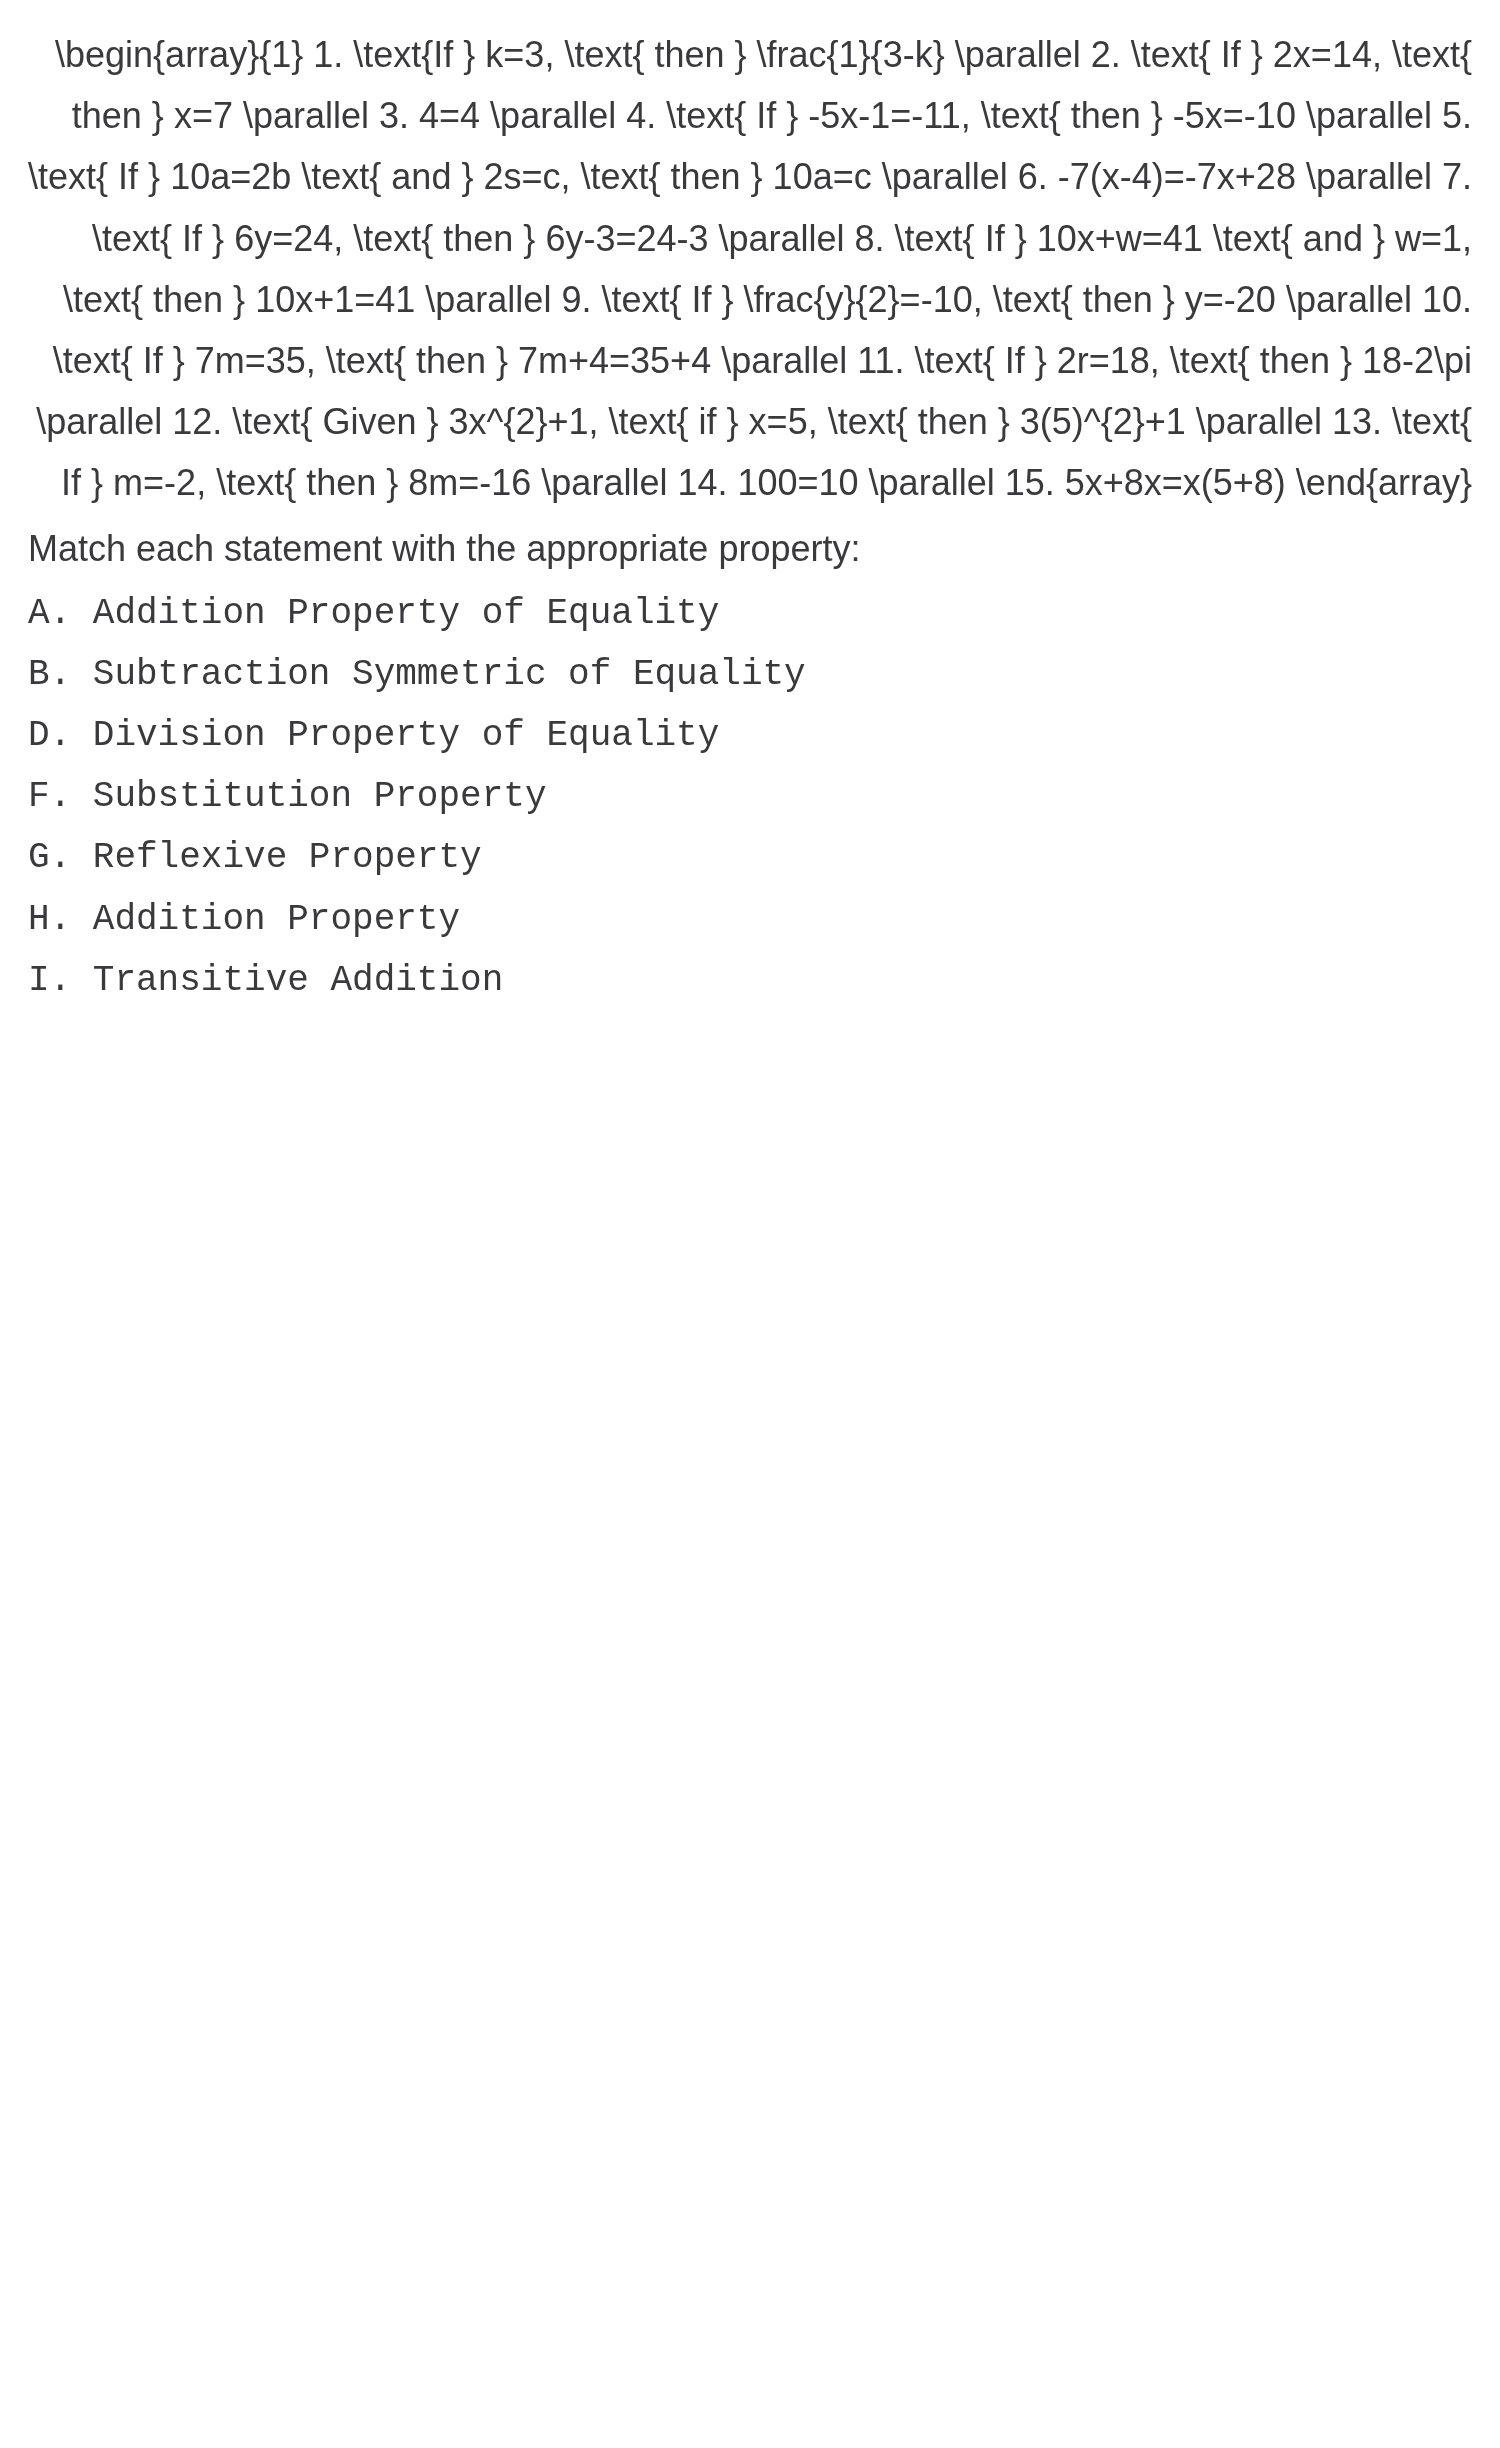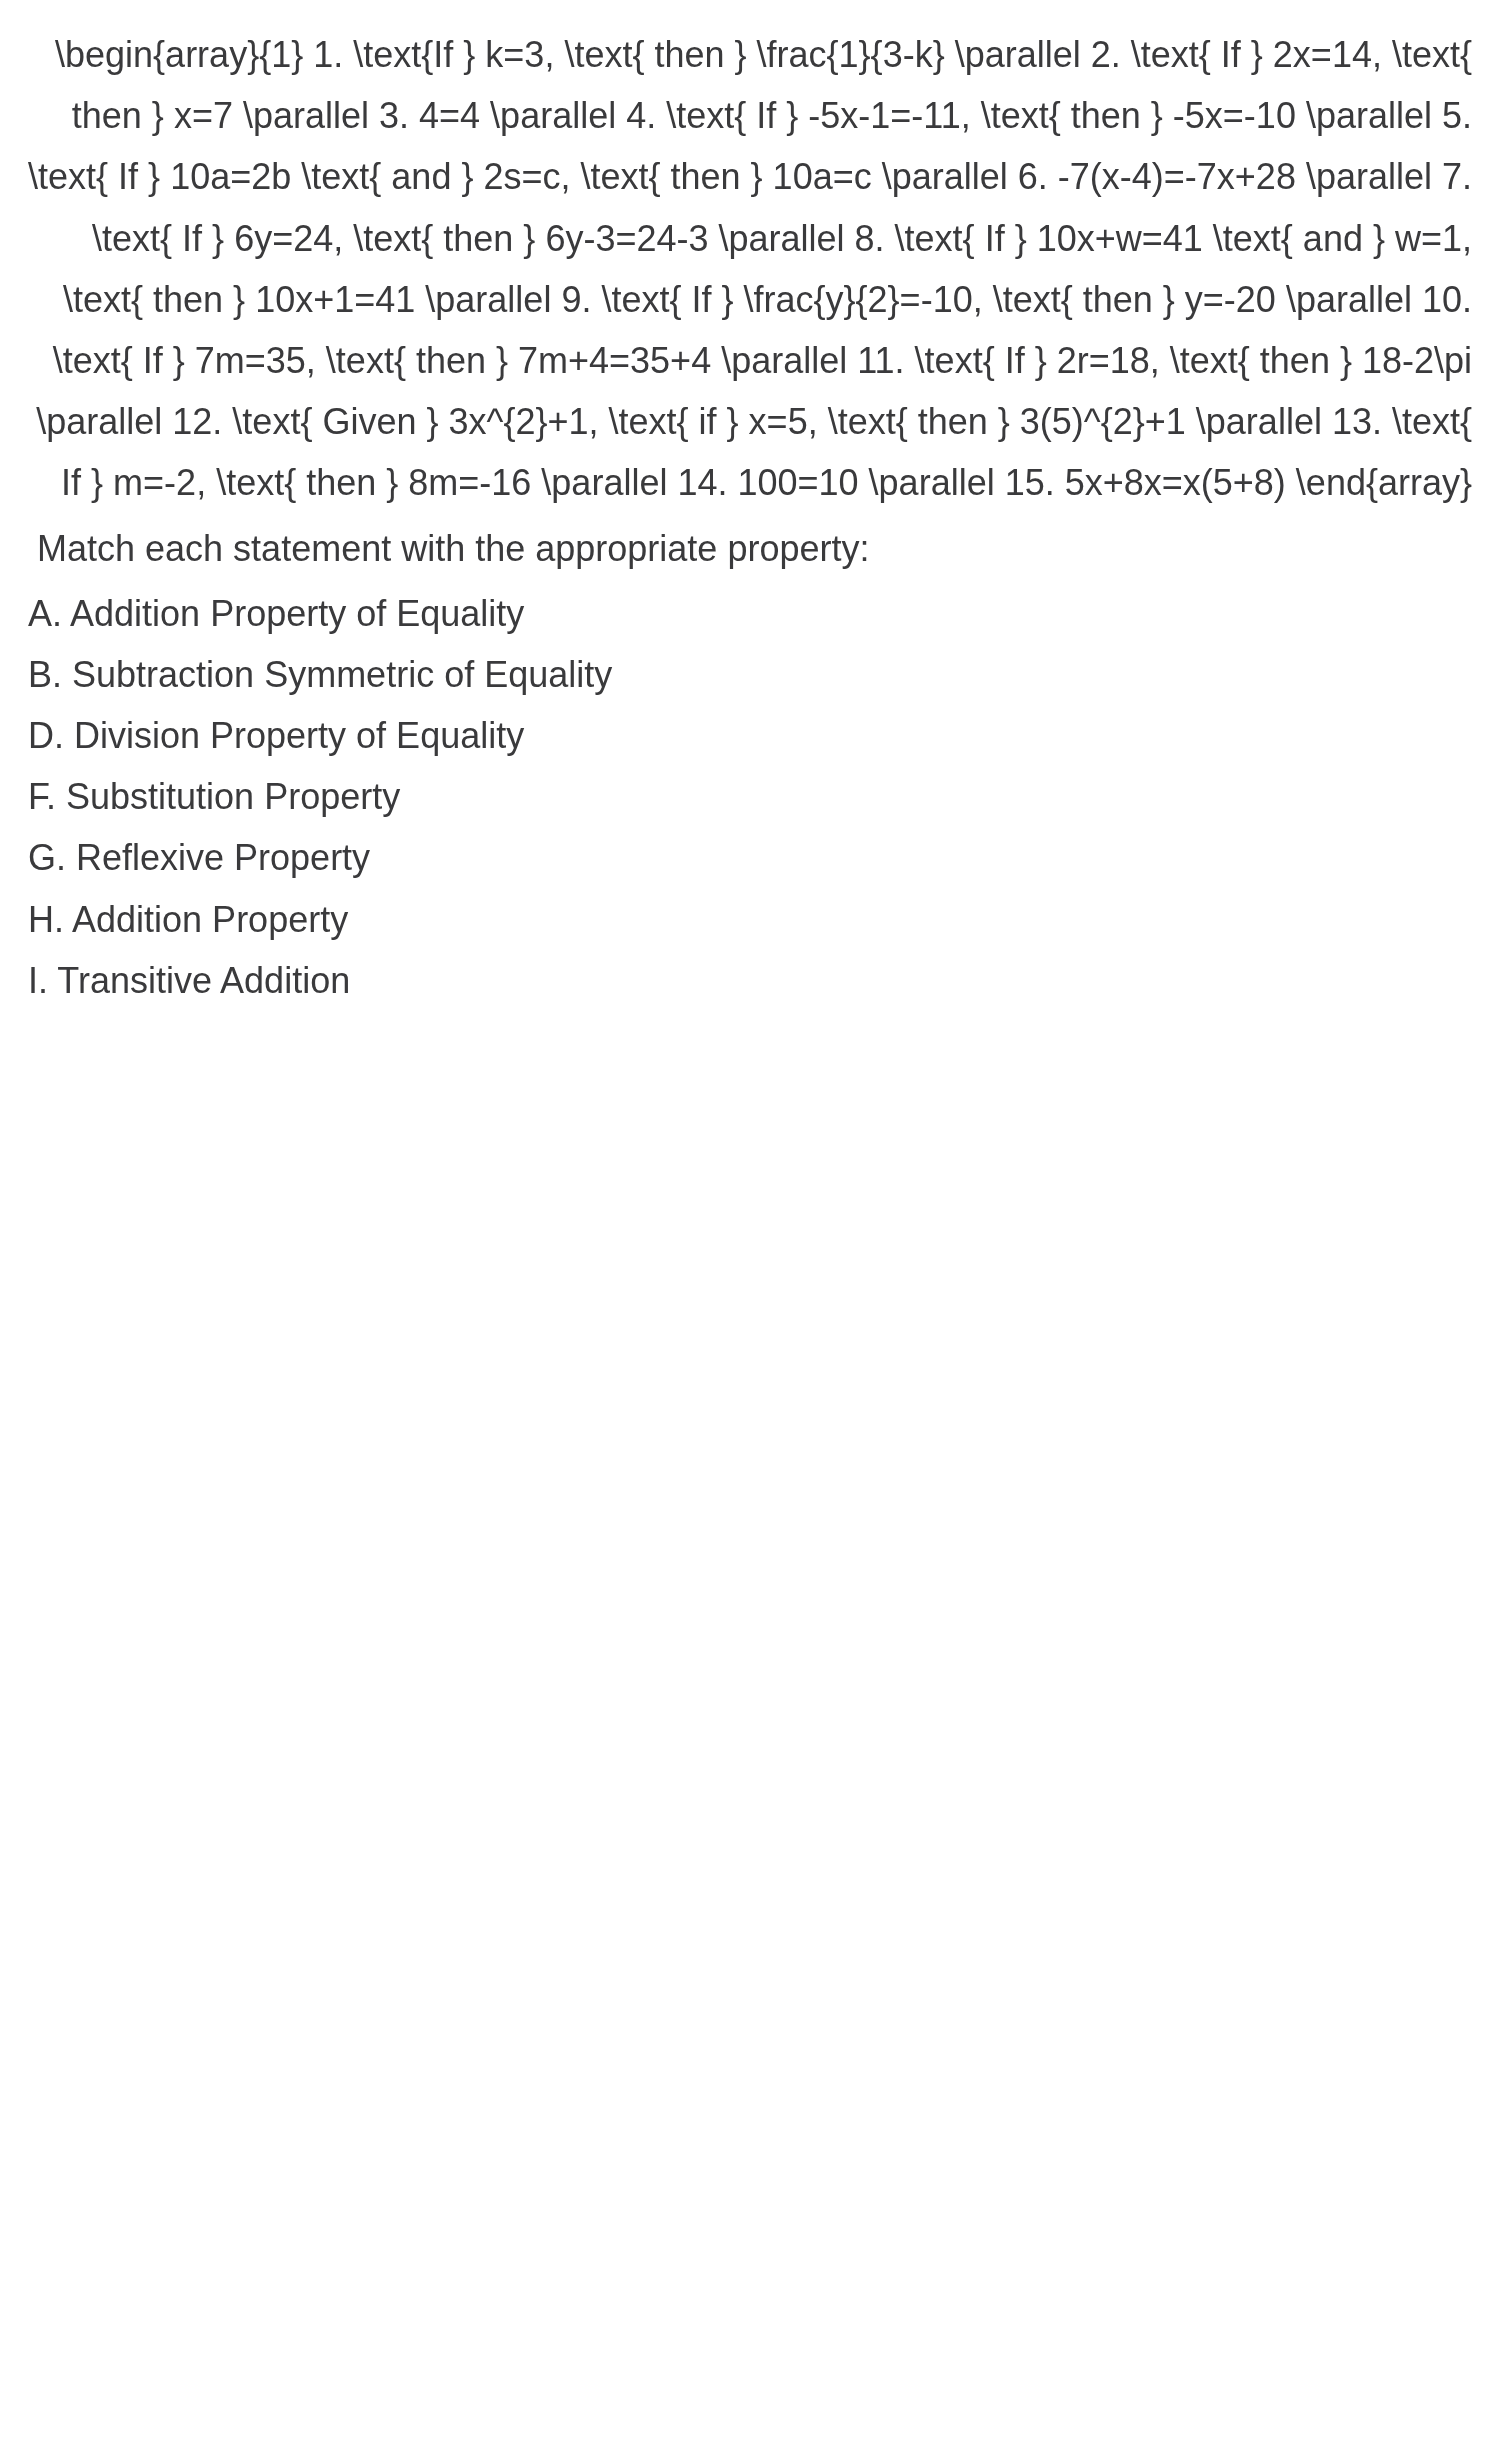--- a/index.html
+++ b/index.html
@@ -15,27 +15,27 @@
     }
     .latex-block {
       word-wrap: break-word;
       overflow-wrap: break-word;
       margin-bottom: 4px;
       text-align: right;
     }
     .instruction {
       margin-top: 2px;
       margin-bottom: 4px;
-      margin-left: 9px;
     }
     .options {
       margin-top: 2px;
     }
     .option-line {
       margin: 0;
+      font-family: Liberation Mono, monospace;
     }
   </style>
 </head>
 <body>
 
 <div class="latex-block">\begin{array}{1} 1. \text{If } k=3, \text{ then } \frac{1}{3-k} \parallel 2. \text{ If } 2x=14, \text{ then } x=7 \parallel 3. 4=4 \parallel 4. \text{ If } -5x-1=-11, \text{ then } -5x=-10 \parallel 5. \text{ If } 10a=2b \text{ and } 2s=c, \text{ then } 10a=c \parallel 6. -7(x-4)=-7x+28 \parallel 7. \text{ If } 6y=24, \text{ then } 6y-3=24-3 \parallel 8. \text{ If } 10x+w=41 \text{ and } w=1, \text{ then } 10x+1=41 \parallel 9. \text{ If } \frac{y}{2}=-10, \text{ then } y=-20 \parallel 10. \text{ If } 7m=35, \text{ then } 7m+4=35+4 \parallel 11. \text{ If } 2r=18, \text{ then } 18-2\pi \parallel 12. \text{ Given } 3x^{2}+1, \text{ if } x=5, \text{ then } 3(5)^{2}+1 \parallel 13. \text{ If } m=-2, \text{ then } 8m=-16 \parallel 14. 100=10 \parallel 15. 5x+8x=x(5+8) \end{array}</div>
 
 <div class="instruction">Match each statement with the appropriate property:</div>
 
 <div class="options">

